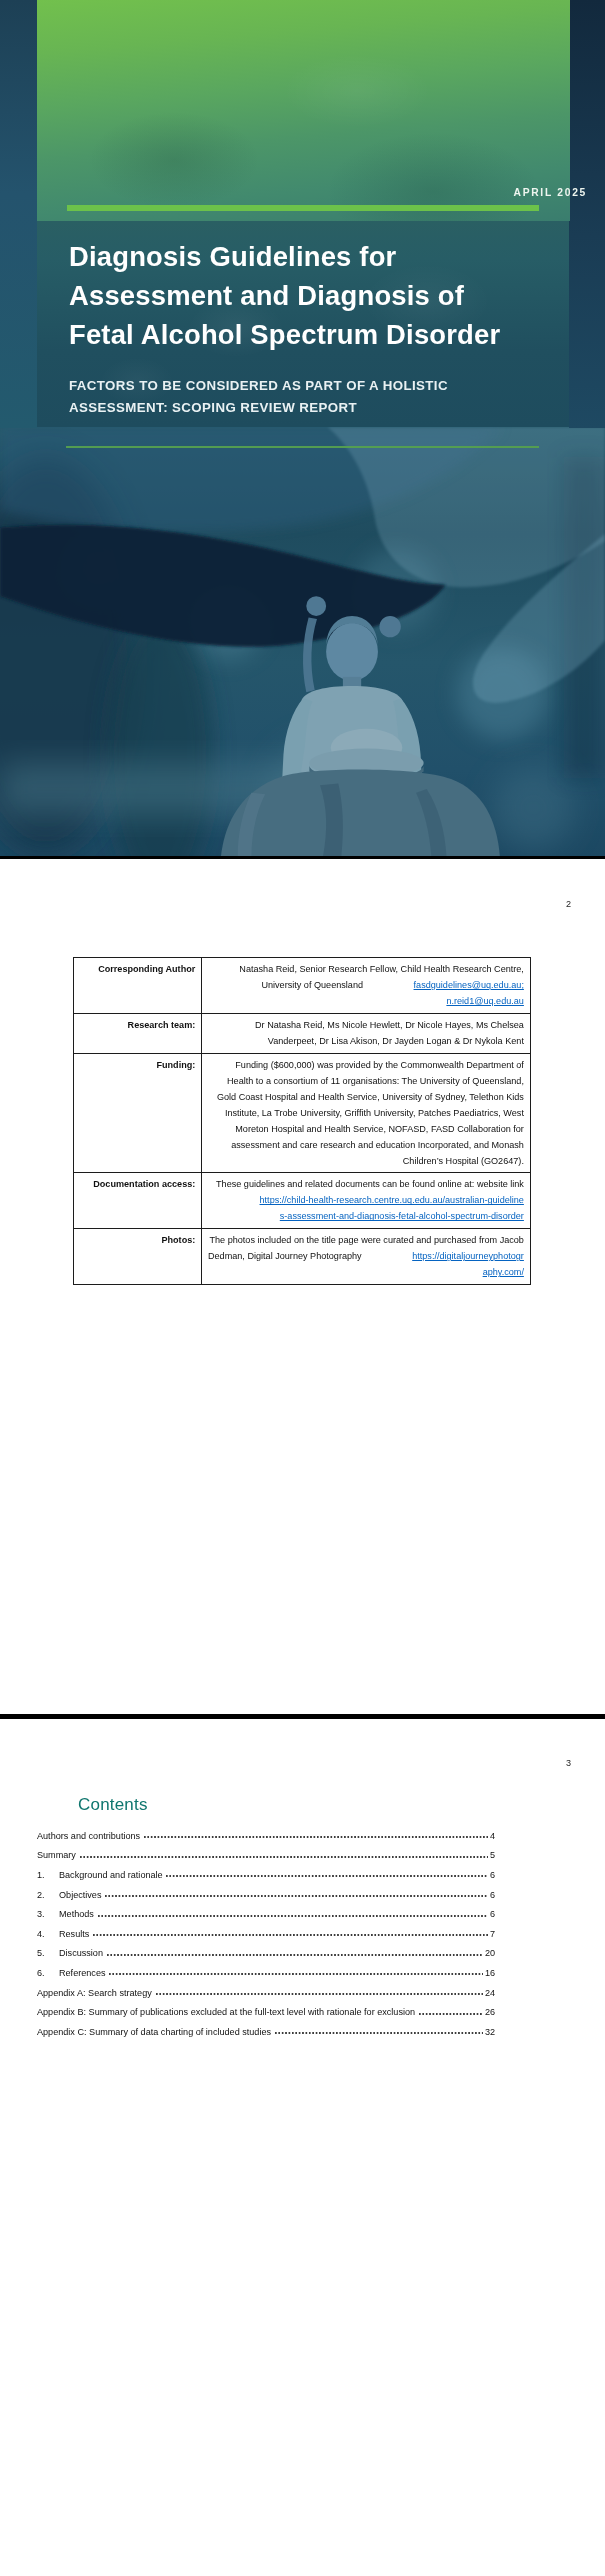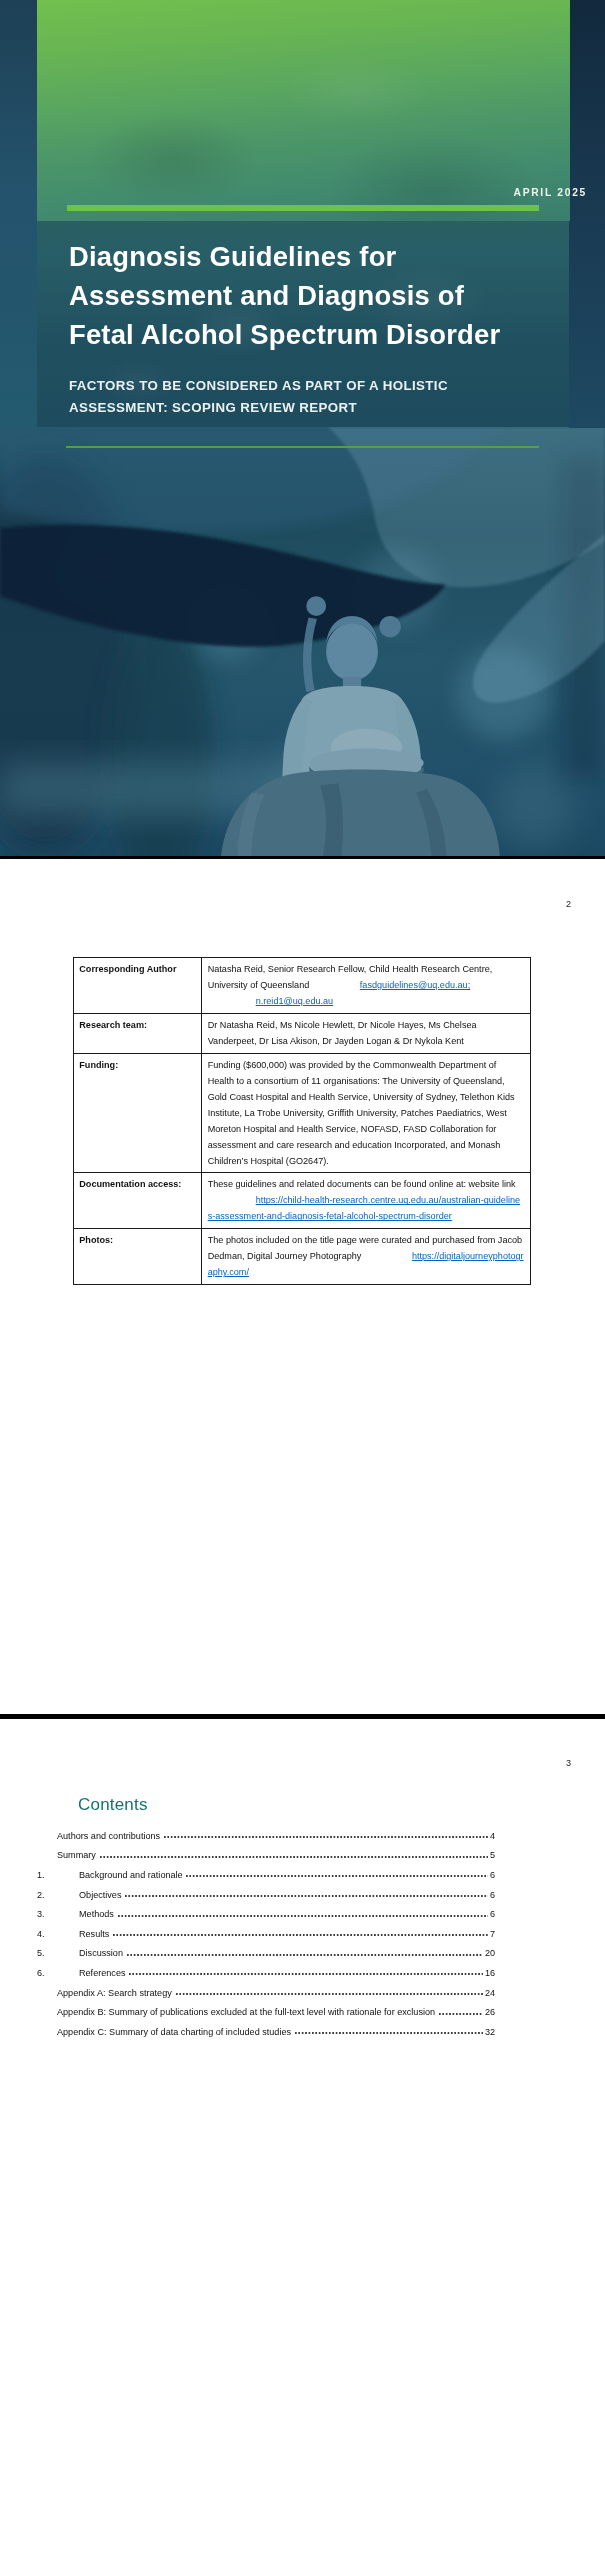--- a/index.html
+++ b/index.html
@@ -38,34 +38,34 @@
 
   
   .separator-a{height:3px;background:#000;}
   .separator-b{height:5.3px;background:#000;}
 
   
   #page2{height:855px;}
   .pagenum{position:absolute;right:34px;font-size:9.1px;color:#1f1f1f;}
   #page2 .pagenum{top:40px;}
   .info-table{position:absolute;left:73px;top:98px;width:458px;border-collapse:collapse;
-    font-size:9.1px;line-height:16px;color:#111;}
+    font-size:9.1px;line-height:16px;color:#111;text-align:right;}
   .info-table td{border:1.1px solid #1c1c1c;vertical-align:top;padding:3px 6.1px 3.8px 5.3px;}
   .info-table td.label{width:116px;font-weight:700;}
   a.doclink{color:#0563C1;text-decoration:underline;word-break:break-all;cursor:pointer;padding-left:48px;}
 
   
   #page3{height:857px;}
   #page3 .pagenum{top:39px;}
   .contents-heading{position:absolute;left:37px;top:76px;font-size:17px;color:#0f766e;
     font-weight:400;letter-spacing:0.2px;margin-left:41px;}
   .toc{position:absolute;left:37px;top:102px;width:458px;}
   .toc-row{display:flex;align-items:flex-end;height:19.6px;font-size:9.1px;color:#111;cursor:pointer;}
   .toc-num{flex:0 0 22px;}
-  .toc-label{white-space:nowrap;margin-left:20px;}
+  .toc-label{white-space:nowrap;}
   .toc-leader{flex:1 1 auto;min-width:7.6px;align-self:flex-end;height:2.3px;margin:0 2.3px 2.3px 3.8px;
     background-image:radial-gradient(circle at 0.9px 1.1px,#3c3c3c 0.8px,transparent 1px);
     background-size:3.4px 2.3px;background-repeat:repeat-x;}
   .toc-page{flex:0 0 auto;}
 </style>
 </head>
 <body>
 
 <div class="page" id="cover">
 

